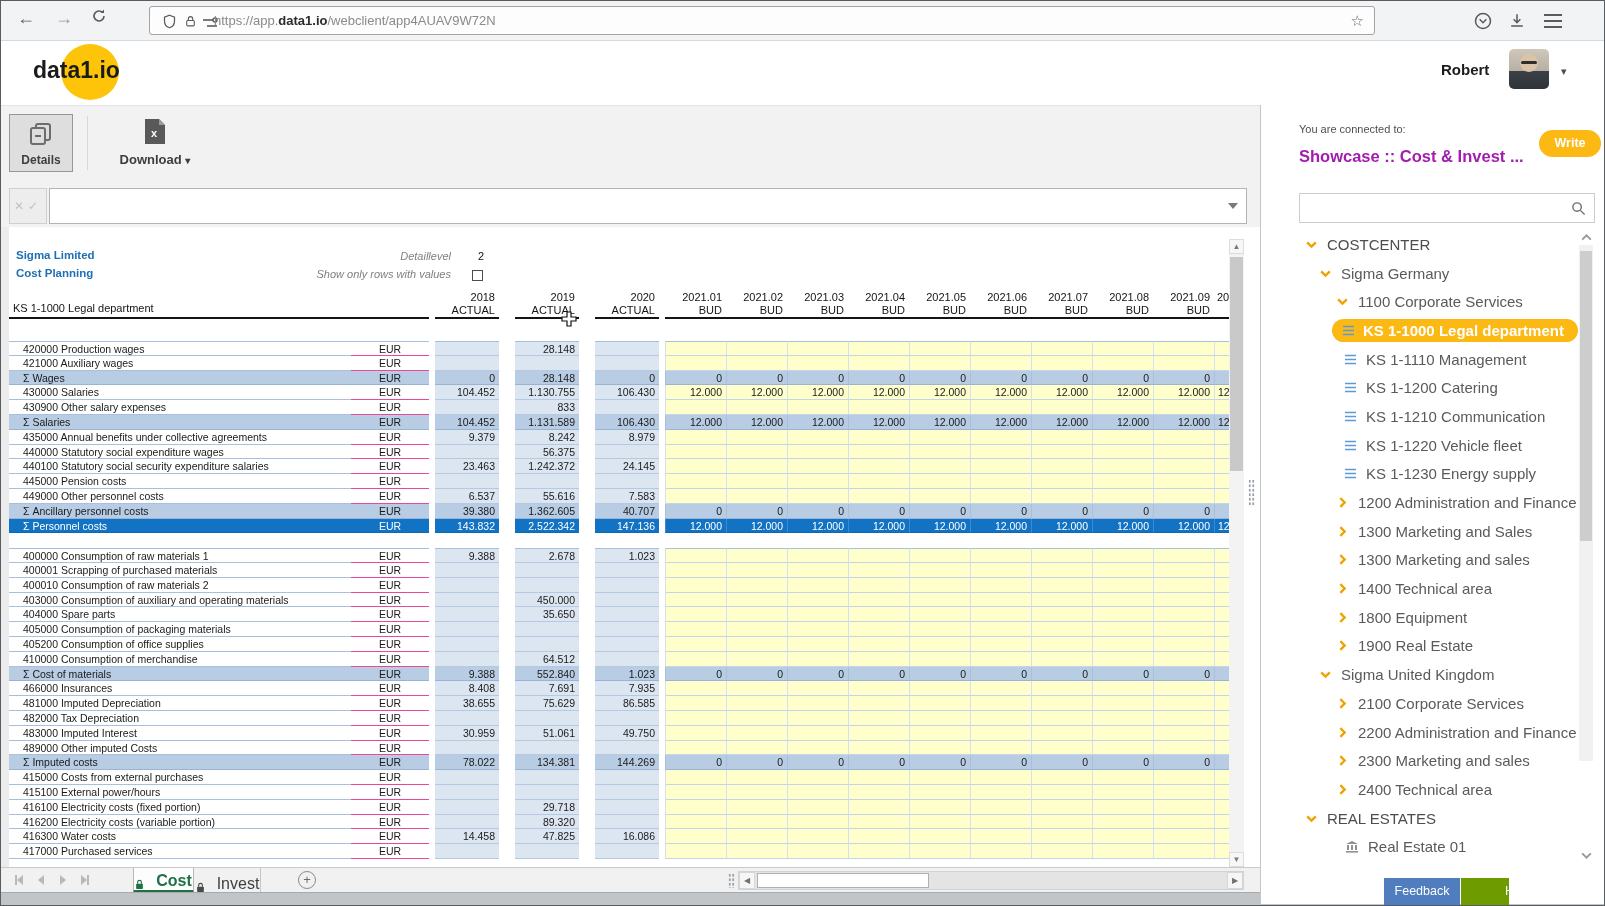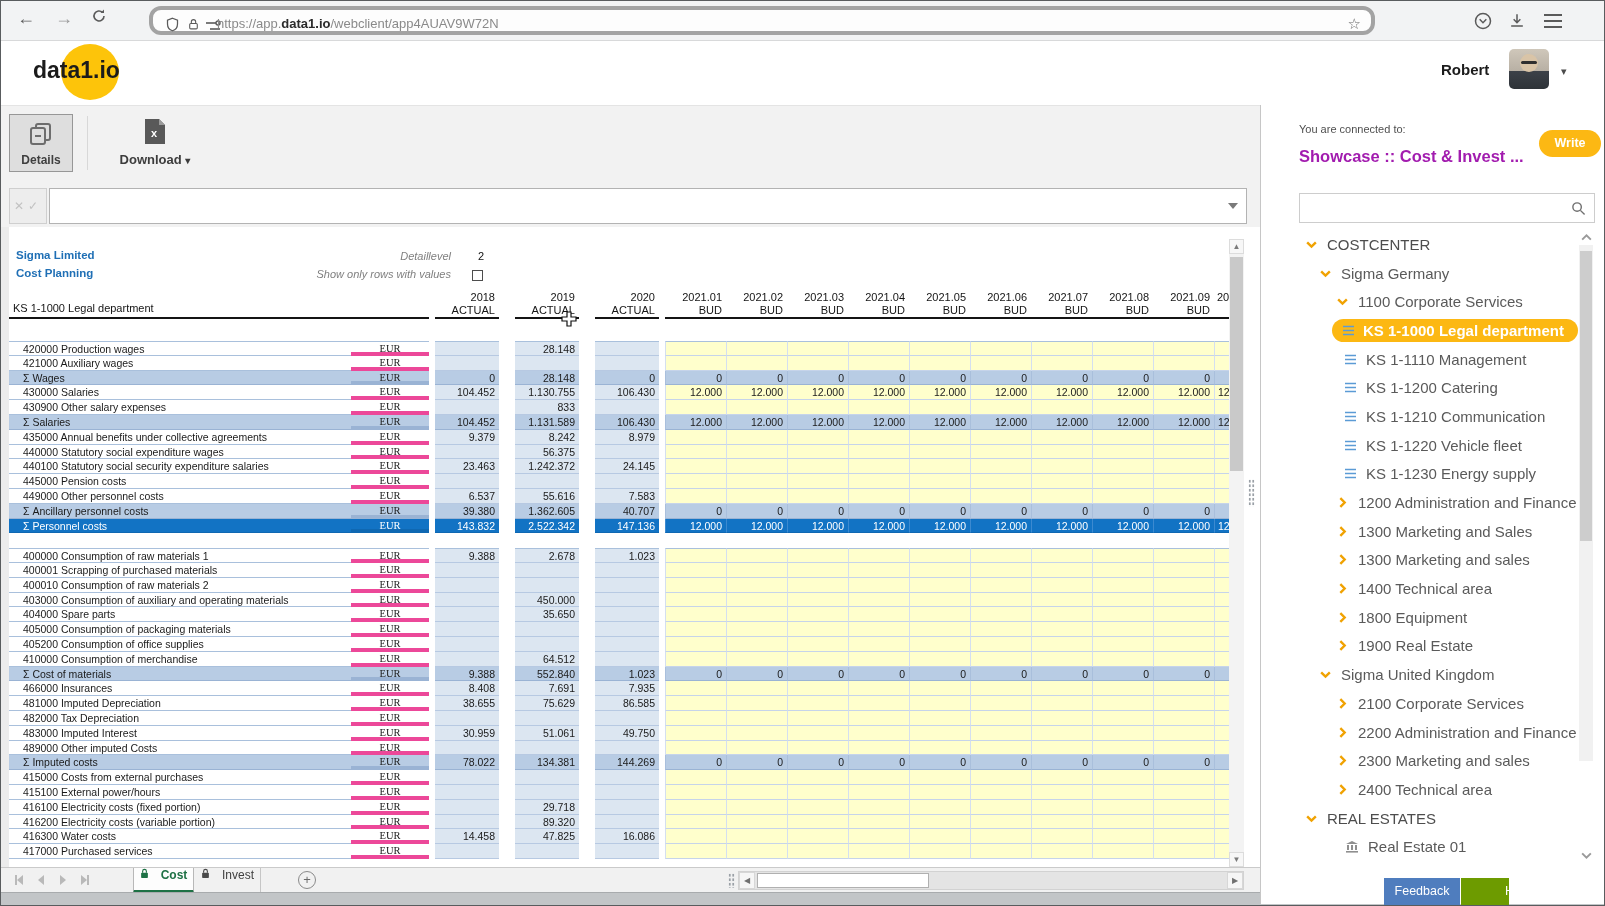--- a/index.html
+++ b/index.html
@@ -4,21 +4,21 @@
 <style>
   * { margin:0; padding:0; box-sizing:border-box; }
   html,body { width:1605px; height:906px; overflow:hidden; }
   body { font-family:"Liberation Sans", sans-serif; position:relative; background:#fff; }
   .screen { position:absolute; inset:0; border:1px solid #595c5e; overflow:hidden; background:#fff; }
   .abs { position:absolute; }
 
   
   .browser { position:absolute; left:0; top:0; width:1605px; height:40px; background:#f2f3f4; border-bottom:1px solid #d8d9da; }
   .nav-glyph { position:absolute; top:7px; font-size:18px; color:#5f5f5f; cursor:default; }
-  .urlbar { position:absolute; left:148px; top:5px; width:1226px; height:29px; background:#fdfdfd; border:4px solid #a3a3a3; border-radius:12px; }
+  .urlbar { position:absolute; left:148px; top:5px; width:1226px; height:29px; background:#fdfdfd; border:1px solid #a3a3a3; border-radius:3px; }
   .urlbar svg { position:absolute; top:6px; }
   .url-text { position:absolute; left:64px; top:6px; font-size:13px; color:#8a8a8a; white-space:nowrap; }
   .url-text b { color:#2b2b2b; font-weight:bold; }
   .star { position:absolute; right:10px; top:5px; font-size:15px; color:#6a6a6a; }
 
   
   .appheader { position:absolute; left:0; top:40px; width:1605px; height:64px; background:#fff; }
   .logo-ellipse { position:absolute; left:60px; top:3px; width:58px; height:56px; border-radius:50%; background:#fdc40a; }
   .logo-text { position:absolute; left:32px; top:16px; font-size:23px; font-weight:bold; color:#1b1b1b; }
   .user-name { position:absolute; left:1440px; top:20px; font-size:15px; font-weight:bold; color:#1c1c1c; }
@@ -53,21 +53,21 @@
   .g6 { width:6px; } .g16 { width:16px; }
   .ha { width:64px; text-align:right; padding-right:4px; border-bottom:2px solid #141414; }
   .hbw { width:564px; display:flex; overflow:hidden; border-bottom:2px solid #141414; }
   .hb { flex:0 0 61px; text-align:right; padding-right:4px; }
   .hb.partial { text-align:left; padding-left:3px; padding-right:0; }
   .h2 { line-height:13px; }
 
   .rows { position:absolute; left:0; top:114px; width:1220px; }
   .tr { display:flex; height:14.8px; line-height:14.6px; font-size:10.5px; color:#1a1a1a; }
   .tl { width:342px; padding-left:14px; border-bottom:1px solid #a9c0dc; white-space:nowrap; overflow:hidden; background:#fff; }
-  .tc { width:78px; text-align:center; border-bottom:4px solid #ec4899; background:#fff;font-family:Liberation Serif, serif; }
+  .tc { width:78px; text-align:center; border-bottom:1px solid #ec4899; background:#fff; }
   .ta { width:64px; text-align:right; padding-right:4px; background:#dce6f1; border-bottom:1px solid #b7c9e2; }
   .tbw { width:564px; display:flex; overflow:hidden; }
   .tb { flex:0 0 61px; text-align:right; padding-right:4px; background:#ffffcc; border-bottom:1px solid #c6d4ea; border-left:1px solid #d4dff0; }
   .tb.partial { text-align:left; padding-left:3px; padding-right:0; }
   .sub .tl,.sub .tc { background:#b8cce4; border-color:#9ab3d4; }
   .sub .ta { background:#b8cce4; border-color:#9ab3d4; }
   .sub .tb { background:#b8cce4; border-color:#9ab3d4; border-left-color:#a9bfdc; }
   .tot .tl,.tot .tc,.tot .ta,.tot .tb { background:#1273c4; color:#fff; border-color:#0f68b2; }
   .tot .tb { border-left-color:#3c8ad0; }
   .bt .tl,.bt .tc,.bt .ta,.bt .tb { border-top:1px solid #a9c0dc; }
@@ -76,21 +76,21 @@
   
   .vscroll { position:absolute; left:1228px; top:238px; width:15px; height:628px; background:#f3f3f3; }
   .sbtn { position:absolute; left:0; width:15px; height:15px; background:#f7f7f7; border:1px solid #dcdcdc; color:#7a7a7a; font-size:8px; line-height:13px; text-align:center; }
   .vthumb { position:absolute; left:1px; top:18px; width:13px; height:214px; background:#c9c9c9; }
   .grip { position:absolute; left:1247px; top:478px; width:7px; height:28px;
           background-image:radial-gradient(#9aa0a6 1px, transparent 1.2px); background-size:3.5px 4.5px; }
 
   
   .tabbar { position:absolute; left:0; top:866px; width:1259px; height:25px; background:#f1f1f1; border-top:1px solid #cacaca; }
   .navgl { position:absolute; top:6px; color:#b9b9b9; }
-  .tab { position:absolute; top:0; height:25px; font-size:12px; display:flex; align-items:flex-start; justify-content:center; gap:12px; }
+  .tab { position:absolute; top:0; height:25px; font-size:16px; display:flex; align-items:flex-end; justify-content:center; gap:12px; }
   .tab-cost { left:132px; width:61px; background:#fdfdfd; border-left:1px solid #b8b8b8; border-right:1px solid #b8b8b8; border-bottom:3px solid #1e7145; color:#1e7145; font-weight:bold; }
   .tab-invest { left:194px; width:66px; background:#f1f1f1; border-right:1px solid #c6c6c6; color:#3f3f3f; }
   .addsheet { position:absolute; left:297px; top:3px; width:18px; height:18px; border:1px solid #8a8a8a; border-radius:50%; color:#6a6a6a; font-size:13px; line-height:16px; text-align:center; }
   .hgrip { position:absolute; left:727px; top:5px; width:7px; height:15px;
            background-image:radial-gradient(#9aa0a6 1px, transparent 1.2px); background-size:3.5px 4.5px; }
   .hscroll { position:absolute; left:737px; top:3px; width:506px; height:19px; background:#e4e4e4; border:1px solid #d2d2d2; }
   .hthumb { position:absolute; left:18px; top:1px; width:172px; height:15px; background:#fff; border:1px solid #b0b0b0; }
   .hbtn { position:absolute; top:0; width:16px; height:17px; background:#f6f6f6; border:1px solid #d7d7d7; color:#707070; font-size:8px; line-height:15px; text-align:center; }
   .bottomstrip { position:absolute; left:0; top:891px; width:1605px; height:15px; background:#c2c5c7; border-top:1px solid #a8abad; }
 

